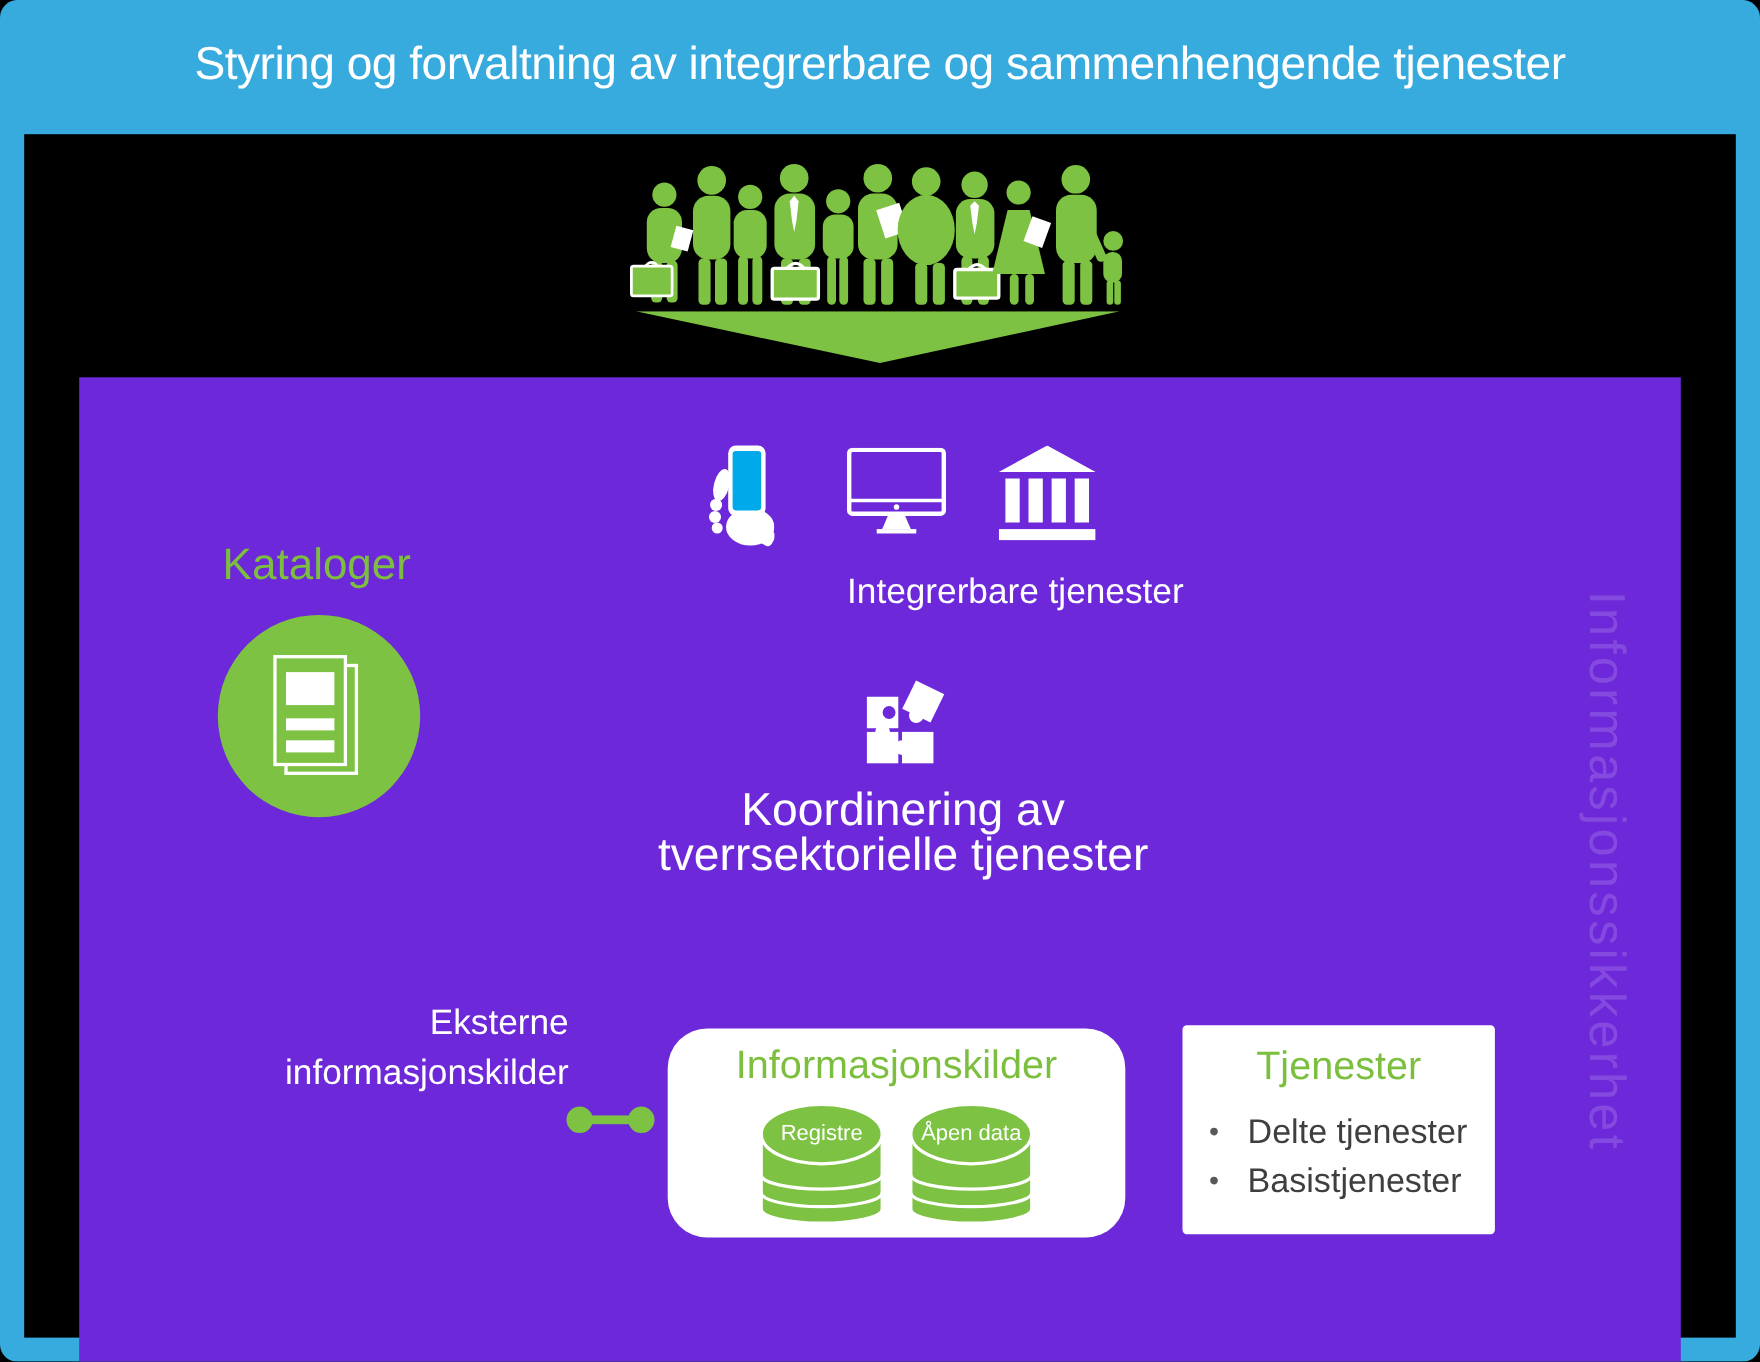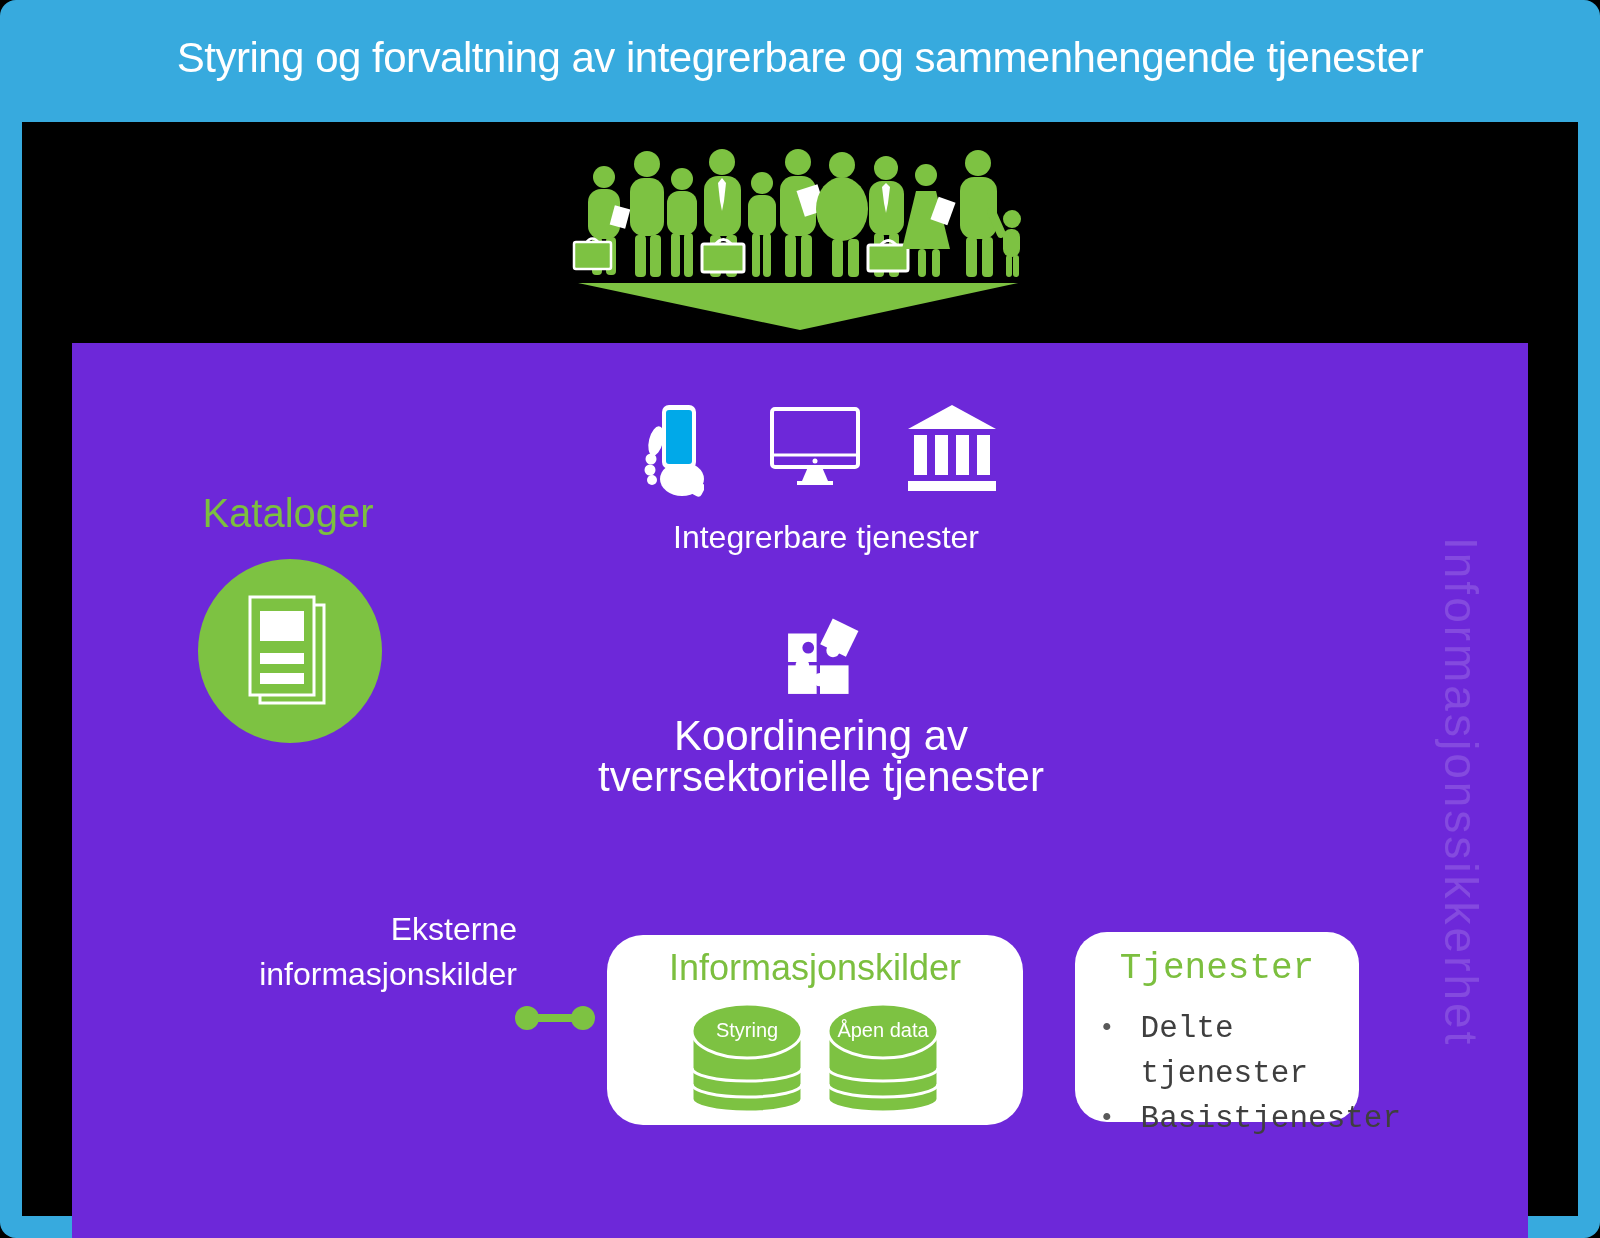--- a/index.html
+++ b/index.html
@@ -17,33 +17,33 @@
   .kataloger-label{left:116px;top:148px;width:200px;text-align:center;color:#7CBF3F;font-size:40px;}
   .catalog-circle{left:126px;top:216px;width:184px;height:184px;border-radius:50%;background:#7DC242;
     display:flex;align-items:center;justify-content:center;}
 
   .devices-row{left:540px;top:58px;width:430px;height:102px;}
   .devices-row span{position:absolute;display:block;}
   .device-phone{left:30px;top:2px;}
   .device-monitor{left:158px;top:6px;}
   .device-bank{left:296px;top:4px;}
 
-  .integrerbare-label{left:504px;top:176px;width:500px;text-align:center;color:#fff;font-size:32px;}
+  .integrerbare-label{left:504px;top:176px;width:500px;text-align:right;color:#fff;font-size:32px;}
   .puzzle{left:706px;top:276px;width:84px;height:86px;}
   .koordinering-label{left:499px;top:372px;width:500px;text-align:center;color:#fff;font-size:42px;line-height:41px;}
   .interne-heading{left:508px;top:524px;width:600px;text-align:center;color:#fff;font-size:31px;}
 
   .info-box{left:535px;top:592px;width:416px;height:190px;background:#fff;border-radius:36px;}
   .info-heading{position:absolute;top:12px;left:0;width:100%;text-align:center;color:#7CBF3F;font-size:36px;}
   .cylinders{position:absolute;top:62px;left:0;width:100%;display:flex;justify-content:center;gap:16px;}
   .cyl{position:relative;width:120px;height:122px;}
   .cyl-label{position:absolute;top:6px;left:5px;width:110px;height:54px;display:flex;align-items:center;
     justify-content:center;text-align:center;color:#fff;font-size:20px;line-height:21px;}
 
-  .tj-box{left:1003px;top:589px;width:284px;height:190px;background:#fff;border-radius:32px;font-family:Liberation Mono, monospace;}
+  .tj-box{left:1003px;top:589px;width:284px;height:190px;background:#fff;border-radius:4px;}
   .tj-heading{position:absolute;top:16px;left:0;width:100%;text-align:center;color:#7CBF3F;font-size:36px;}
   .tj-list{position:absolute;top:74px;left:24px;right:10px;}
   .tj-item{display:flex;color:#3F3F3F;font-size:31px;line-height:45px;}
   .tj-item .bullet{color:#595959;margin-right:26px;font-size:26px;}
 
   .eksterne-label{left:105px;top:564px;width:340px;text-align:right;color:#fff;font-size:32px;line-height:45px;}
 
   .connector{left:443px;top:663px;width:80px;height:24px;}
   .connector .dot{position:absolute;width:24px;height:24px;border-radius:50%;background:#7DC242;top:0;}
   .connector .dot.right{left:56px;}
@@ -205,21 +205,21 @@
     <div class="info-box">
       <div class="info-heading">Informasjonskilder</div>
       <div class="cylinders">
         <div class="cyl">
           <svg width="120" height="122" viewBox="0 0 120 122">
             <path d="M5,34 L5,102 A55,13 0 0 0 115,102 L115,34" fill="#7DC242" stroke="#fff" stroke-width="3"></path>
             <path d="M5,71 A55,13 0 0 0 115,71" fill="none" stroke="#fff" stroke-width="3"></path>
             <path d="M5,87 A55,13 0 0 0 115,87" fill="none" stroke="#fff" stroke-width="3"></path>
             <ellipse cx="60" cy="34" rx="55" ry="27" fill="#7DC242" stroke="#fff" stroke-width="3"></ellipse>
           </svg>
-          <div class="cyl-label">Styring</div>
+          <div class="cyl-label">Registre</div>
         </div>
         <div class="cyl">
           <svg width="120" height="122" viewBox="0 0 120 122">
             <path d="M5,34 L5,102 A55,13 0 0 0 115,102 L115,34" fill="#7DC242" stroke="#fff" stroke-width="3"></path>
             <path d="M5,71 A55,13 0 0 0 115,71" fill="none" stroke="#fff" stroke-width="3"></path>
             <path d="M5,87 A55,13 0 0 0 115,87" fill="none" stroke="#fff" stroke-width="3"></path>
             <ellipse cx="60" cy="34" rx="55" ry="27" fill="#7DC242" stroke="#fff" stroke-width="3"></ellipse>
           </svg>
           <div class="cyl-label">Åpen data</div>
         </div>

